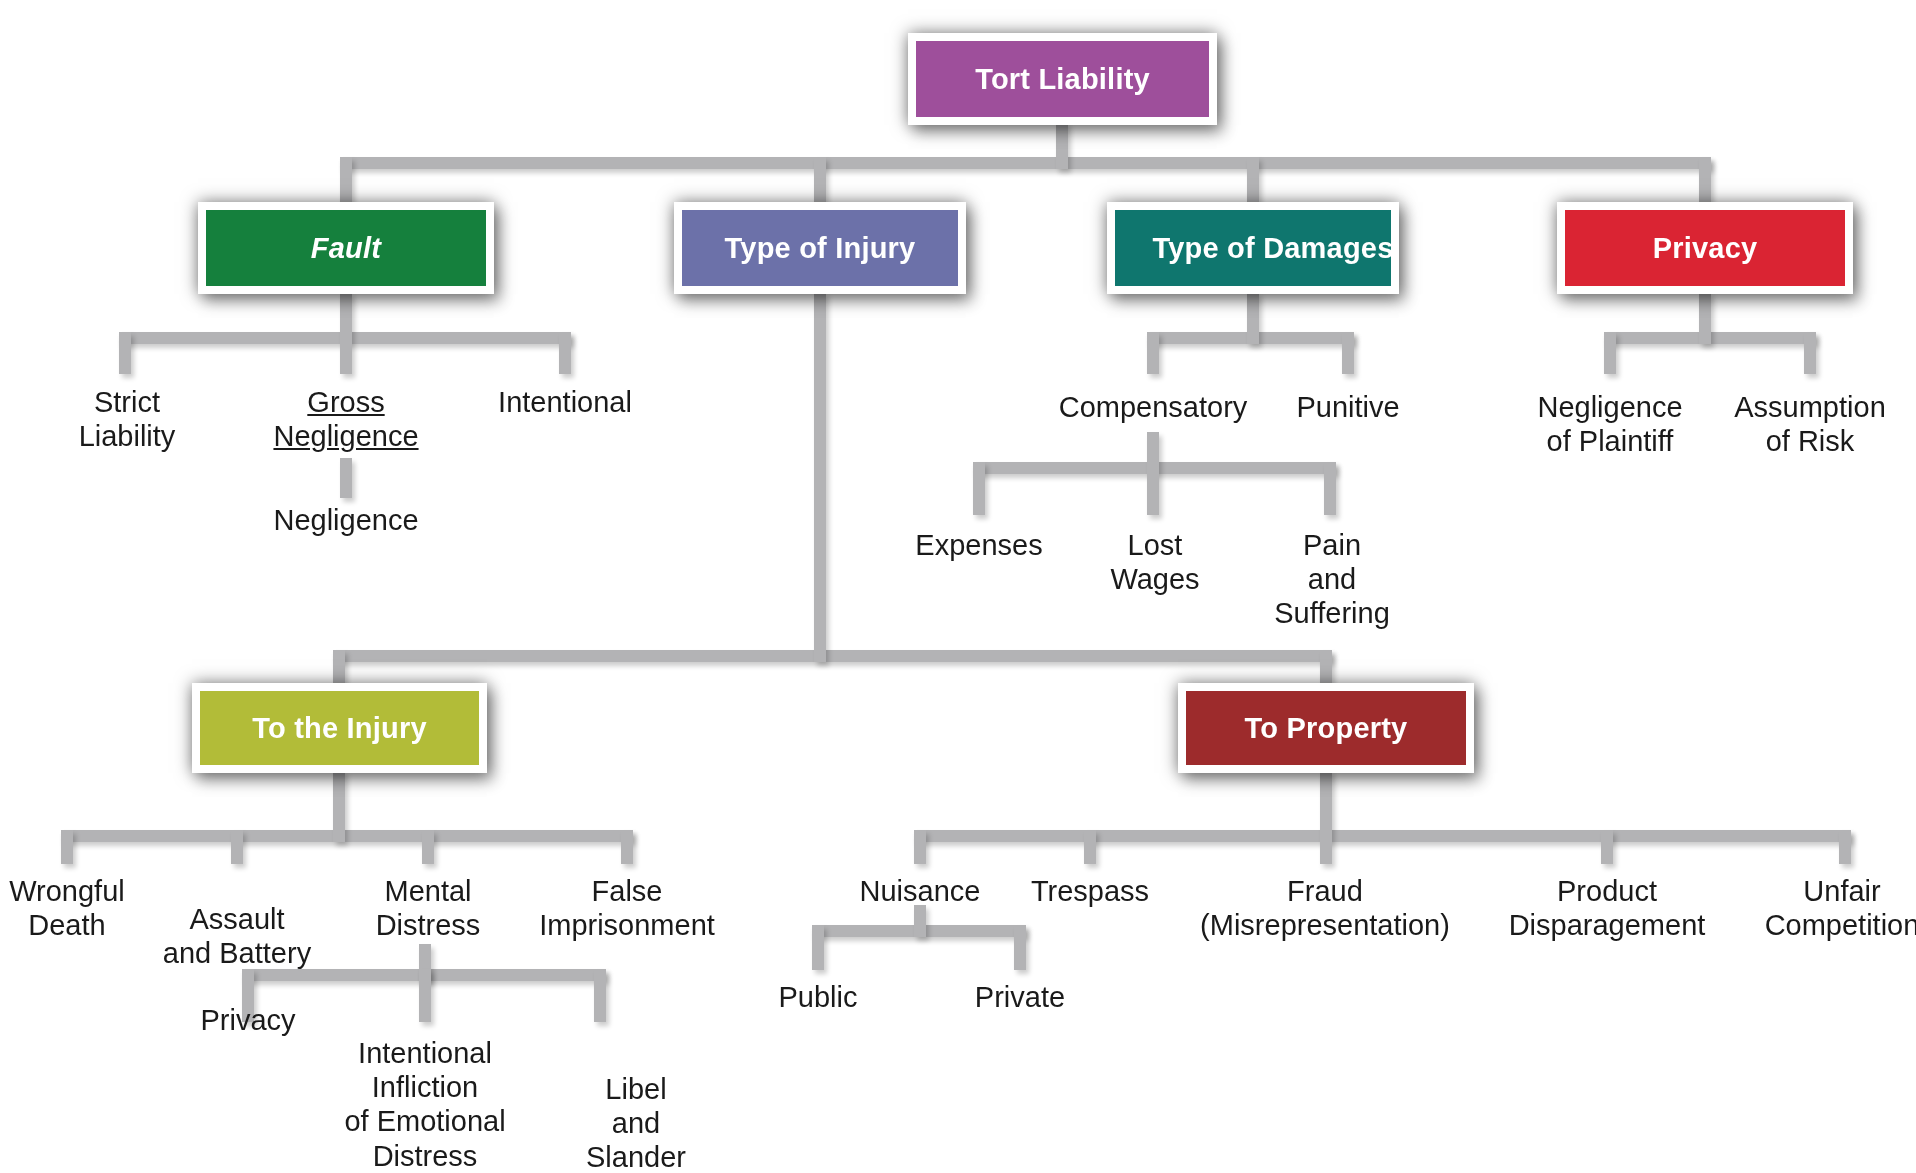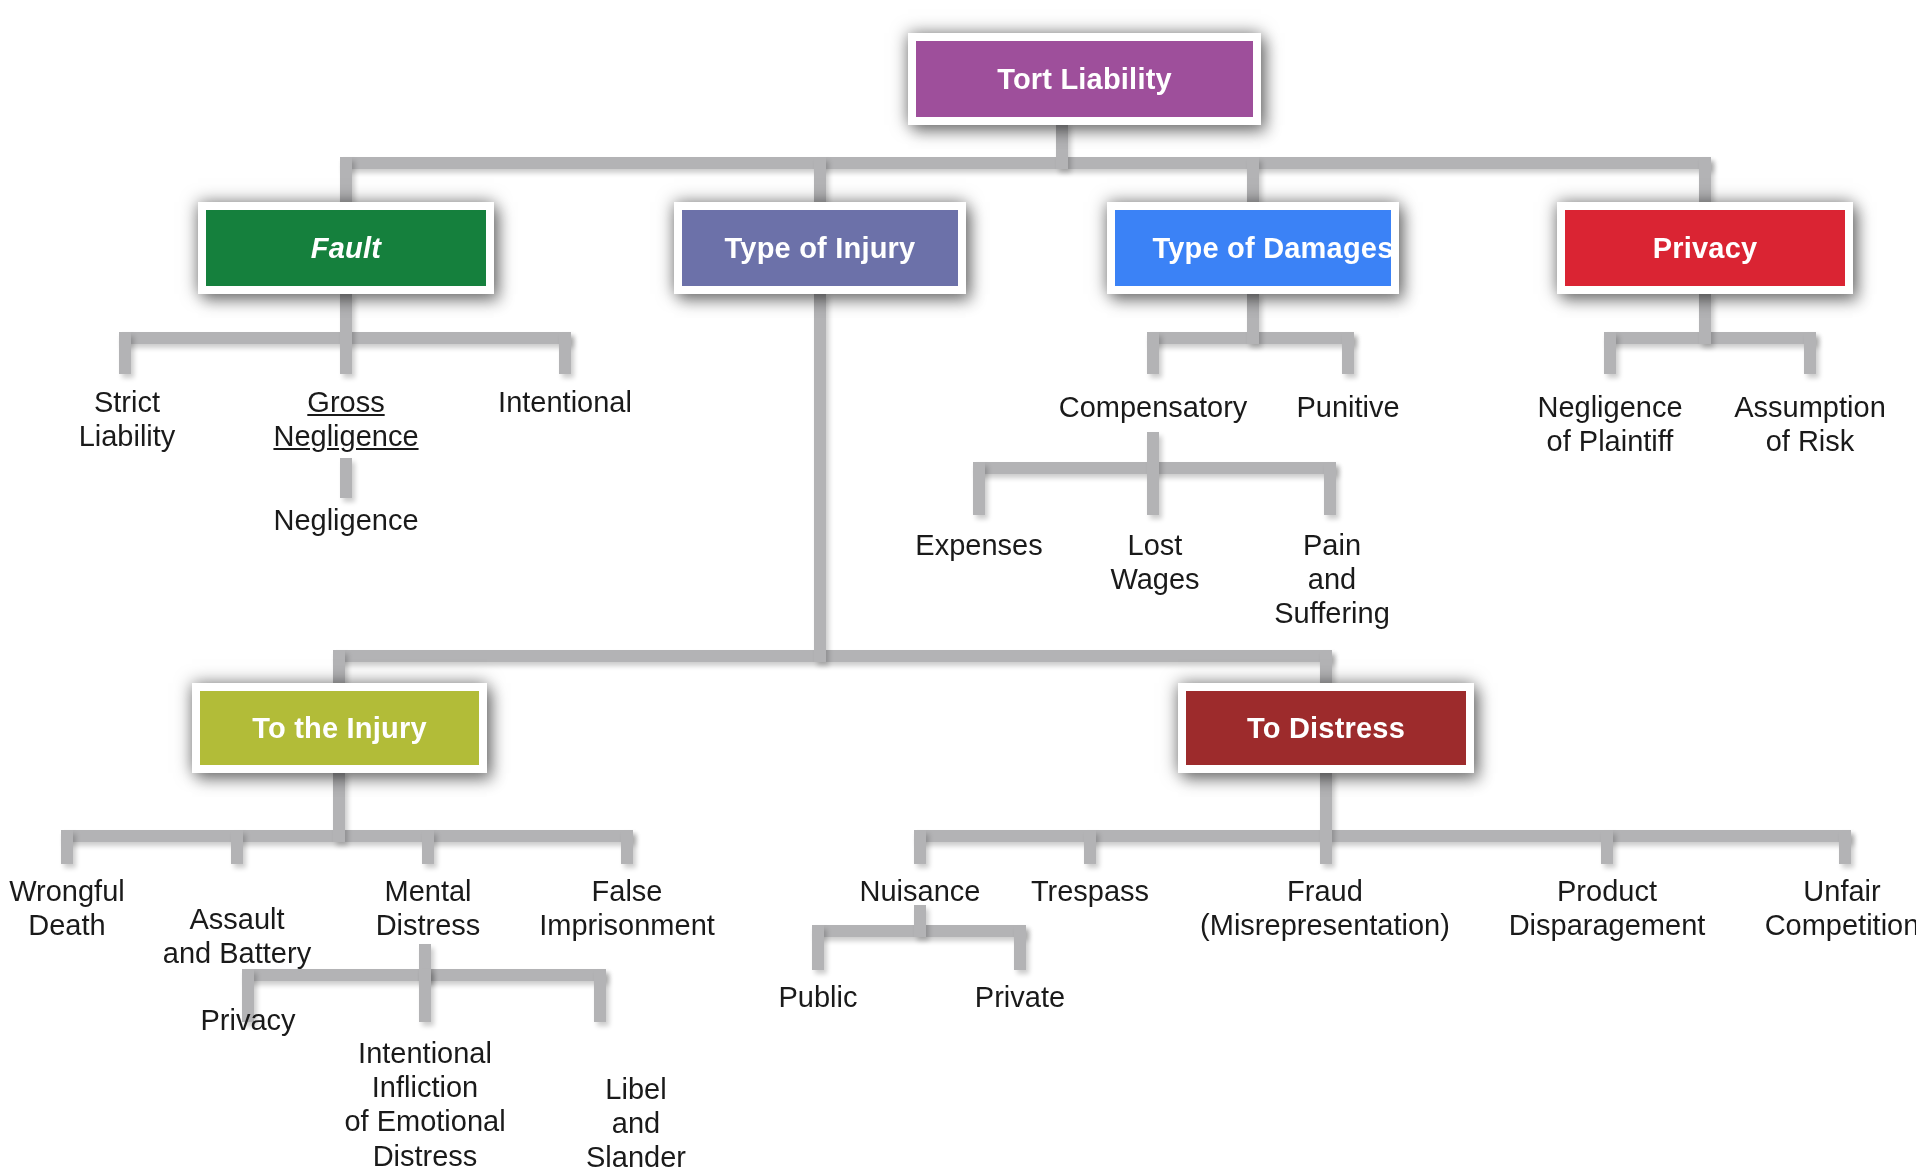--- a/index.html
+++ b/index.html
@@ -93,59 +93,59 @@
 
   <div class="v" style="left:419px;top:944px;height:37px;"></div>
   <div class="v" style="left:242px;top:969px;height:53px;"></div>
   <div class="v" style="left:419px;top:969px;height:53px;"></div>
   <div class="v" style="left:594px;top:969px;height:53px;"></div>
 
   <div class="v" style="left:914px;top:905px;height:32px;"></div>
   <div class="v" style="left:812px;top:925px;height:45px;"></div>
   <div class="v" style="left:1014px;top:925px;height:45px;"></div>
 
-  <div class="nodebox" style="left:908px;top:33px;width:309px;height:92px;padding-left:44px;">
+  <div class="nodebox" style="left:908px;top:33px;width:309px;height:92px;">
     <div class="fill" style="background: rgb(158, 79, 155);">
       <span>Tort Liability</span>
     </div>
   </div>
 
   <div class="nodebox" style="left:198px;top:202px;width:296px;height:92px;">
     <div class="fill" style="background: #15803d; font-style: italic;">
       <span>Fault</span>
     </div>
   </div>
 
   <div class="nodebox" style="left:674px;top:202px;width:292px;height:92px;">
     <div class="fill" style="background: rgb(108, 113, 169);">
       <span>Type of Injury</span>
     </div>
   </div>
 
   <div class="nodebox" style="left:1107px;top:202px;width:292px;height:92px;">
-    <div class="fill" style="background: #3b82f6; padding-left: 40px;">
+    <div class="fill" style="background: #0f766e; padding-left: 40px;">
       <span>Type of Damages</span>
     </div>
   </div>
 
   <div class="nodebox" style="left:1557px;top:202px;width:296px;height:92px;">
     <div class="fill" style="background: rgb(218, 36, 51);">
       <span>Privacy</span>
     </div>
   </div>
 
   <div class="nodebox" style="left:192px;top:683px;width:295px;height:90px;">
     <div class="fill" style="background: rgb(178, 188, 56);">
       <span>To the Injury</span>
     </div>
   </div>
 
   <div class="nodebox" style="left:1178px;top:683px;width:296px;height:90px;">
     <div class="fill" style="background: rgb(157, 43, 44);">
-      <span>To Distress</span>
+      <span>To Property</span>
     </div>
   </div>
 
   <div class="lbl" style="left:127px;top:385px;">Strict
 Liability</div>
   <div class="lbl" style="left:346px;top:385px;text-decoration:underline;">Gross
 Negligence</div>
   <div class="lbl" style="left:565px;top:385px;">Intentional</div>
   <div class="lbl" style="left:346px;top:503px;">Negligence</div>
 

